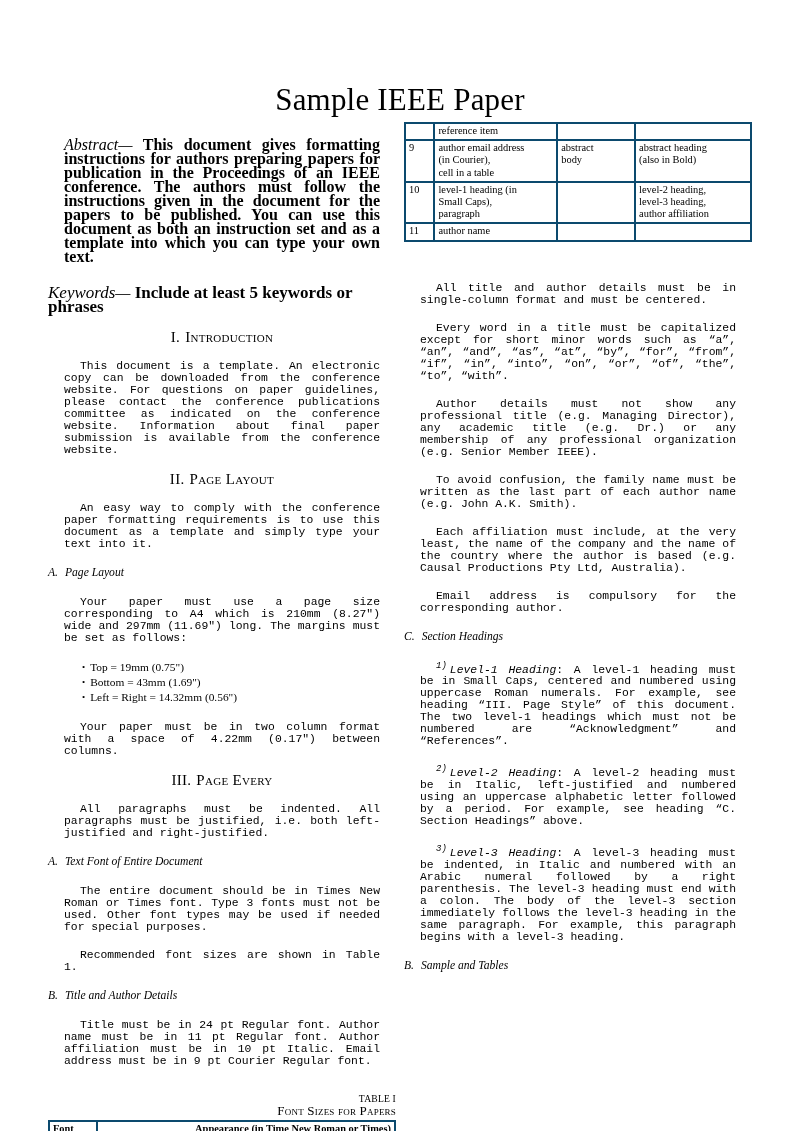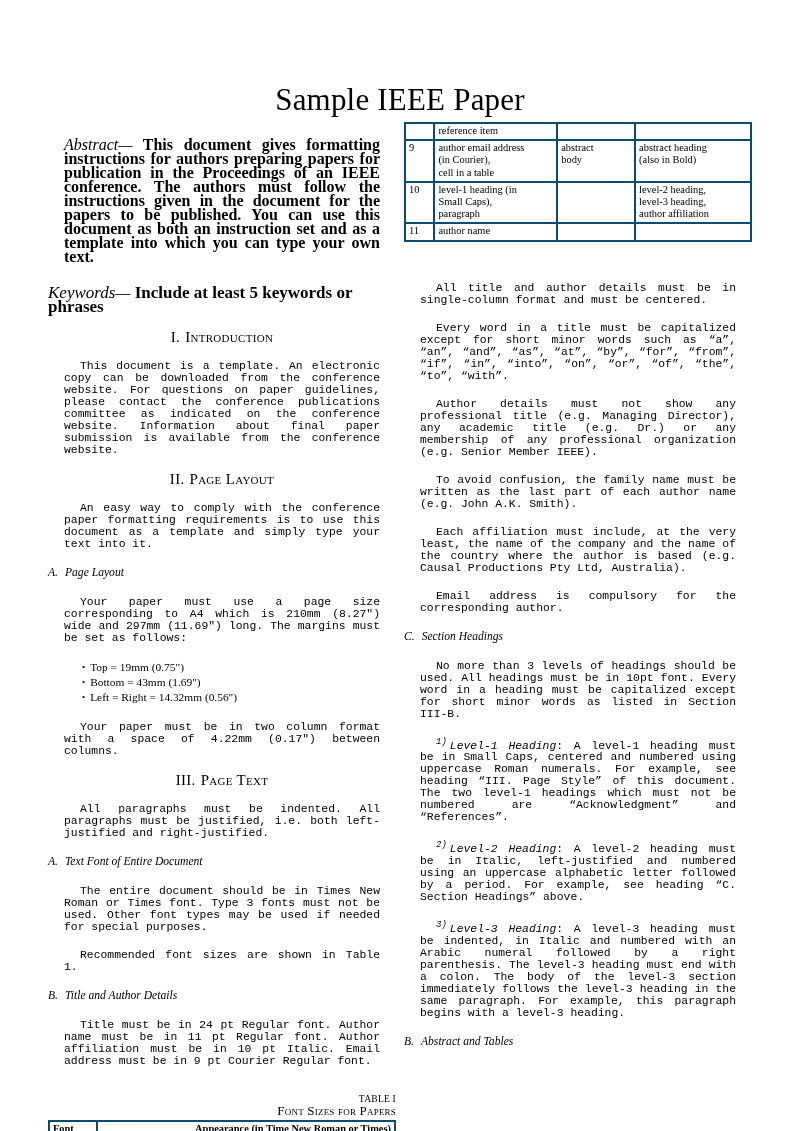--- a/index.html
+++ b/index.html
@@ -216,21 +216,21 @@
     <p class="body-text">Your paper must use a page size corresponding to A4 which is 210mm (8.27") wide and 297mm (11.69") long. The margins must be set as follows:</p>
 
     <ul class="bullets">
       <li>Top = 19mm (0.75")</li>
       <li>Bottom = 43mm (1.69")</li>
       <li>Left = Right = 14.32mm (0.56")</li>
     </ul>
 
     <p class="body-text">Your paper must be in two column format with a space of 4.22mm (0.17") between columns.</p>
 
-    <h2 class="h1"><span class="num">III.</span><span>Page Text</span></h2>
+    <h2 class="h1"><span class="num">III.</span><span>Page Every</span></h2>
 
     <p class="body-text">All paragraphs must be indented. All paragraphs must be justified, i.e. both left-justified and right-justified.</p>
 
     <h3 class="h2"><span class="num">A.</span><span>Text Font of Entire Document</span></h3>
 
     <p class="body-text">The entire document should be in Times New Roman or Times font. Type 3 fonts must not be used. Other font types may be used if needed for special purposes.</p>
     <p class="body-text">Recommended font sizes are shown in Table 1.</p>
 
     <h3 class="h2"><span class="num">B.</span><span>Title and Author Details</span></h3>
 
@@ -316,26 +316,25 @@
 
     <p class="body-text">All title and author details must be in single-column format and must be centered.</p>
     <p class="body-text">Every word in a title must be capitalized except for short minor words such as “a”, “an”, “and”, “as”, “at”, “by”, “for”, “from”, “if”, “in”, “into”, “on”, “or”, “of”, “the”, “to”, “with”.</p>
     <p class="body-text">Author details must not show any professional title (e.g. Managing Director), any academic title (e.g. Dr.) or any membership of any professional organization (e.g. Senior Member IEEE).</p>
     <p class="body-text">To avoid confusion, the family name must be written as the last part of each author name (e.g. John A.K. Smith).</p>
     <p class="body-text">Each affiliation must include, at the very least, the name of the company and the name of the country where the author is based (e.g. Causal Productions Pty Ltd, Australia).</p>
     <p class="body-text">Email address is compulsory for the corresponding author.</p>
 
     <h3 class="h2"><span class="num">C.</span><span>Section Headings</span></h3>
 
-    <p class="body-text">No more than 3 levels of headings should be used. All headings must be in 10pt font. Every word in a heading must be capitalized except for short minor words as listed in Section III-B.</p>
 
     <p class="body-text h3run"><span class="num">1)</span><span class="ttl">Level-1 Heading</span><span>: A level-1 heading must be in Small Caps, centered and numbered using uppercase Roman numerals. For example, see heading “III. Page Style” of this document. The two level-1 headings which must not be numbered are “Acknowledgment” and “References”.</span></p>
 
     <p class="body-text h3run"><span class="num">2)</span><span class="ttl">Level-2 Heading</span><span>: A level-2 heading must be in Italic, left-justified and numbered using an uppercase alphabetic letter followed by a period. For example, see heading “C. Section Headings” above.</span></p>
 
     <p class="body-text h3run"><span class="num">3)</span><span class="ttl">Level-3 Heading</span><span>: A level-3 heading must be indented, in Italic and numbered with an Arabic numeral followed by a right parenthesis. The level-3 heading must end with a colon. The body of the level-3 section immediately follows the level-3 heading in the same paragraph. For example, this paragraph begins with a level-3 heading.</span></p>
 
-    <h3 class="h2"><span class="num">B.</span><span>Abstract and Tables</span></h3>
+    <h3 class="h2"><span class="num">B.</span><span>Sample and Tables</span></h3>
 
 
   </div>
 
 </div>
 
 </body></html>

